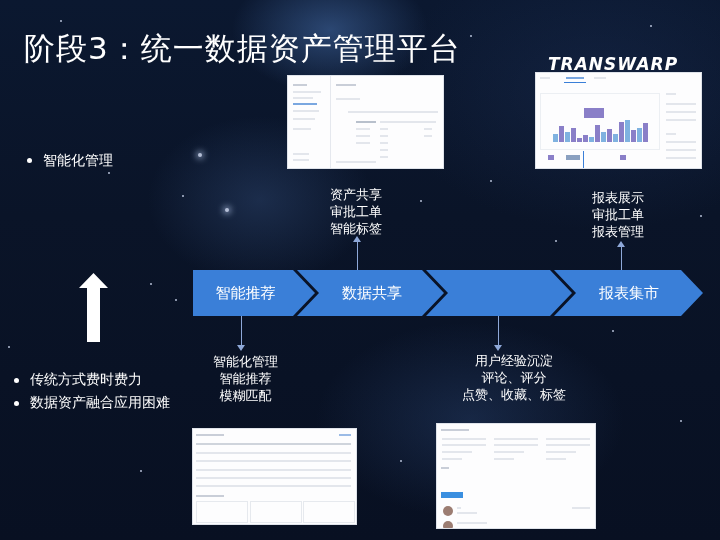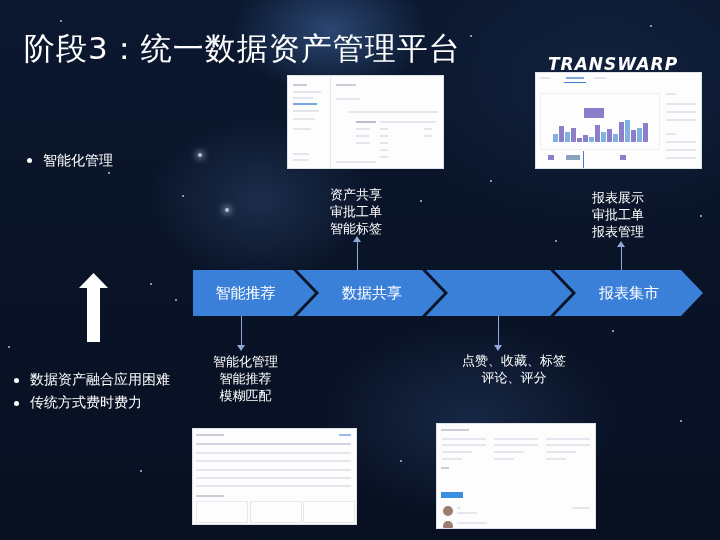--- a/index.html
+++ b/index.html
@@ -66,22 +66,22 @@
 
 <ul class="bullets b1">
   <li>智能化管理</li>
 </ul>
 
 <svg class="bigarrow" viewBox="0 0 29 69">
   <polygon points="14.5,0 29,15 21,15 21,69 8,69 8,15 0,15" fill="#ffffff"></polygon>
 </svg>
 
 <ul class="bullets b2">
+  <li>传统方式费时费力</li>
   <li>数据资产融合应用困难</li>
-  <li>传统方式费时费力</li>
 </ul>
 
 <div class="chevrons">
   <svg width="512" height="46" style="position:absolute;left:0;top:0">
     <polygon points="0,0 100,0 122,23 100,46 0,46" fill="#3a7fd8"></polygon>
     <polygon points="104,0 229,0 251,23 229,46 104,46 126,23" fill="#3a7fd8"></polygon>
     <polygon points="233,0 357,0 379,23 357,46 233,46 255,23" fill="#3a7fd8"></polygon>
     <polygon points="361,0 488,0 510,23 488,46 361,46 383,23" fill="#3a7fd8"></polygon>
   </svg>
   <div class="chev" style="left:0;width:105px;background:none">
@@ -116,22 +116,23 @@
   <div>报表展示</div>
     <div>审批工单</div>
     <div>报表管理</div>
 </div>
 <div class="note" style="left:213px;top:353px">
   <div>智能化管理</div>
     <div>智能推荐</div>
     <div>模糊匹配</div>
 </div>
 <div class="note" style="left:456px;top:352px;width:116px">
+  <div>用户经验沉淀</div>
+    <div>评论、评分</div>
     <div>点赞、收藏、标签</div>
-    <div>评论、评分</div>
 </div>
 
 <div class="shot" style="left:287px;top:75px;width:155px;height:92px">
   <div style="position:absolute;left:0;top:0;width:42px;height:92px;border-right:1px solid #e5e8ee"></div>
   <div class="l" style="left:5px;top:8px;width:14px"></div>
   <div class="lt" style="left:5px;top:15px;width:28px"></div>
   <div class="lt" style="left:5px;top:21px;width:20px"></div>
   <div class="l" style="left:5px;top:27px;width:24px;background:#7aa7e0"></div>
   <div class="lt" style="left:5px;top:34px;width:26px"></div>
   <div class="lt" style="left:5px;top:42px;width:22px"></div>

